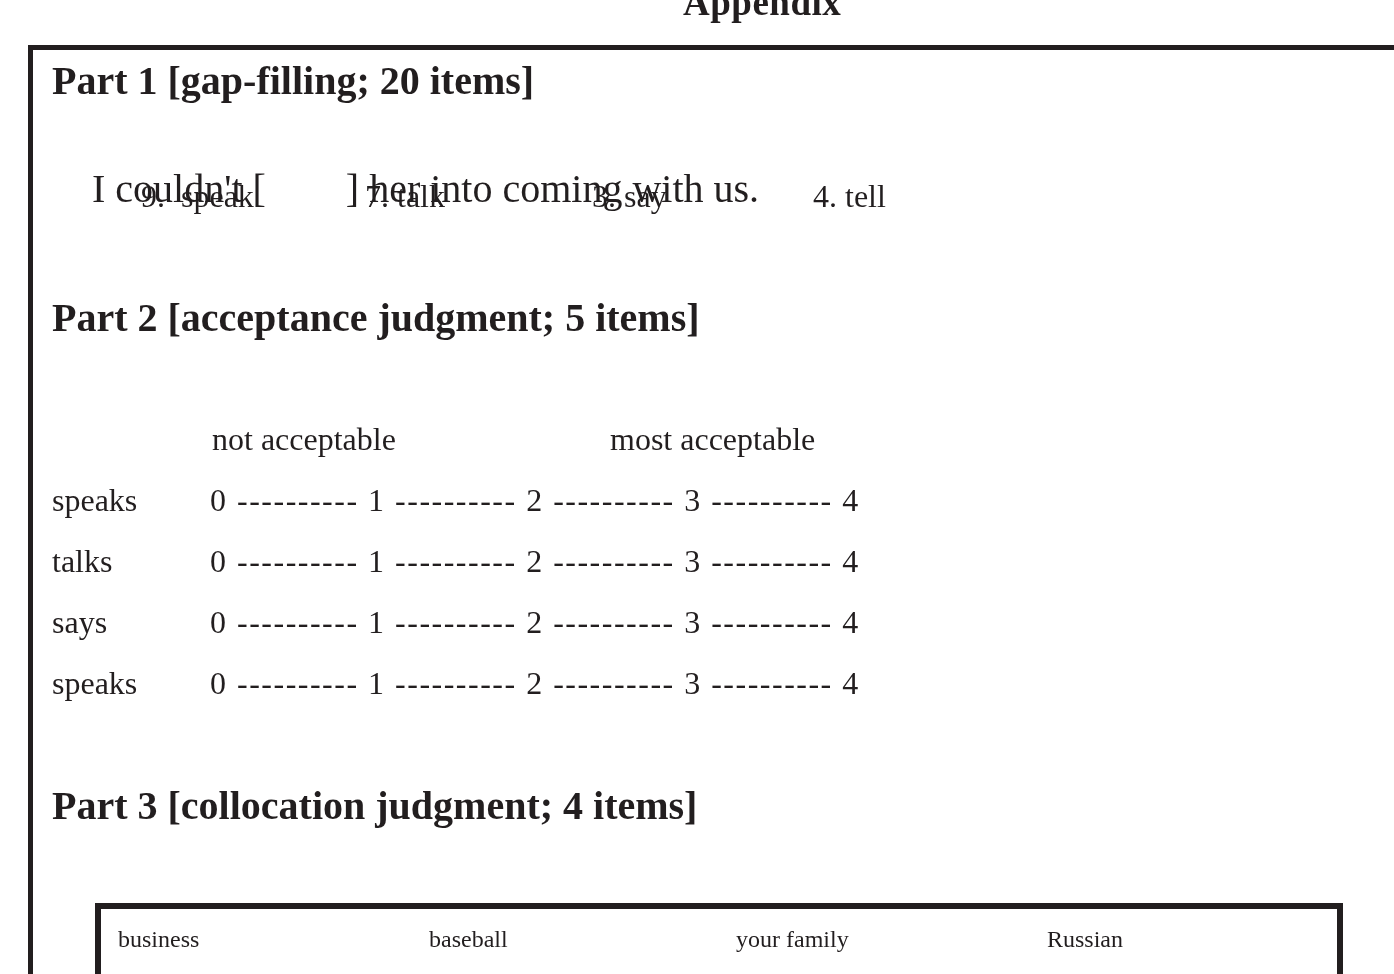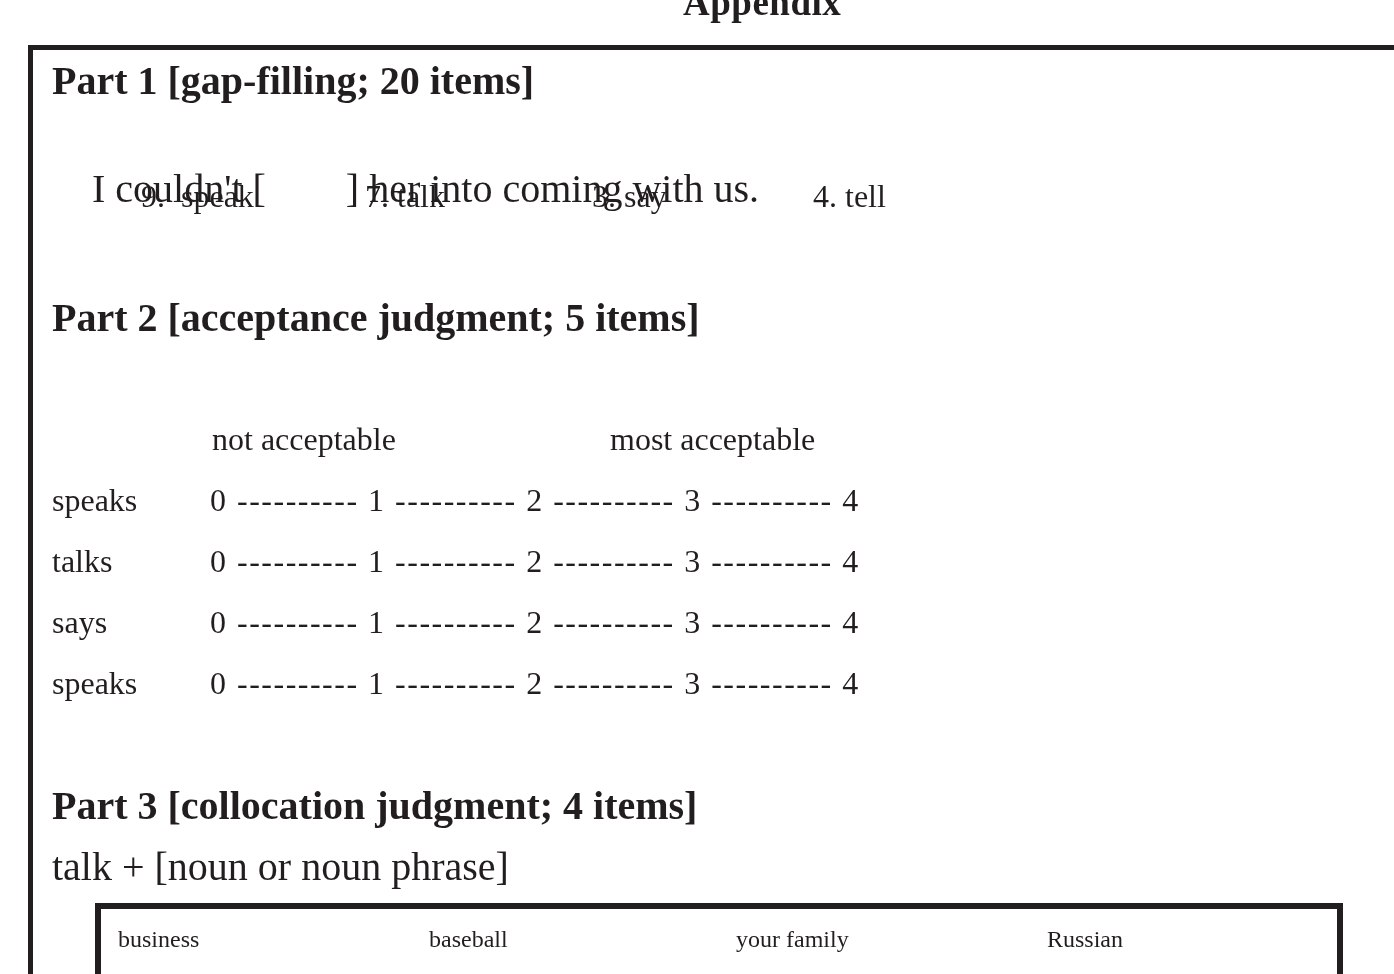--- a/index.html
+++ b/index.html
@@ -72,21 +72,20 @@
     <span class="at" style="left:19px">says</span>
     <span class="at scale" style="left:177px">0 ---------- 1 ---------- 2 ---------- 3 ---------- 4</span>
   </div>
   <div class="row" style="top:614px">
     <span class="at" style="left:19px">speaks</span>
     <span class="at scale" style="left:177px">0 ---------- 1 ---------- 2 ---------- 3 ---------- 4</span>
   </div>
 
   <div class="line heading" style="top:737px">Part 3 [collocation judgment; 4 items]</div>
 
-  <div class="line" style="top:798px">talk + [noun or noun phrase]</div>
 
   <div class="ctable">
     <span class="at" style="left:17px">business</span>
     <span class="at" style="left:328px">baseball</span>
     <span class="at" style="left:635px">your family</span>
     <span class="at" style="left:946px">Russian</span>
   </div>
 
 </div>
 

